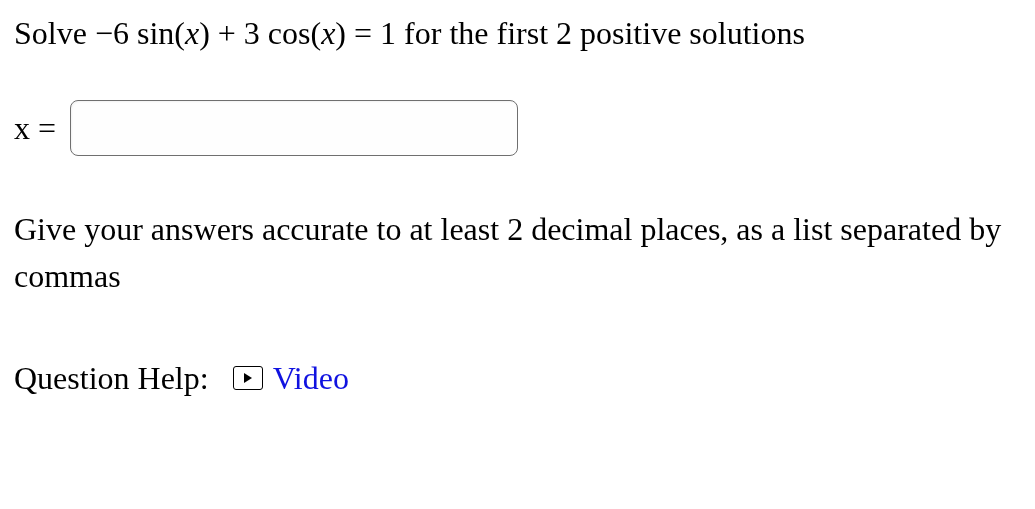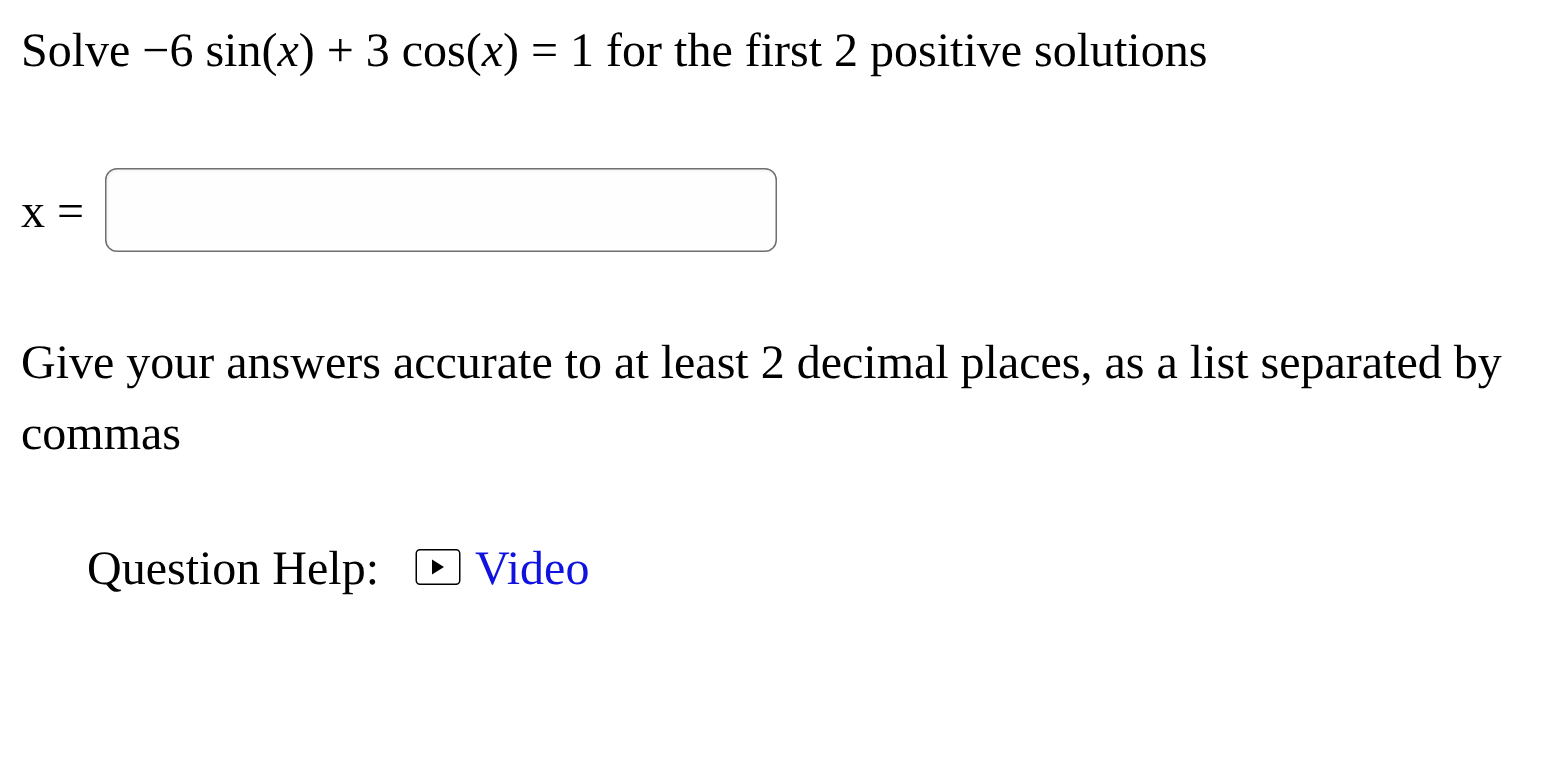--- a/index.html
+++ b/index.html
@@ -11,21 +11,21 @@
     font-family: "Times New Roman", Times, serif;
     font-size: 32px;
     color: #000000;
     overflow: hidden;
   }
   .container {
     padding: 10px 10px 10px 14px;
     line-height: 1.45;
   }
   .question-text {
-    margin-bottom: 56px;
+    margin-bottom: 44px;
   }
   .math-var {
     font-style: italic;
     font-family: "Times New Roman", serif;
   }
   .input-row {
     display: flex;
     align-items: center;
     margin-bottom: 50px;
     gap: 14px;
@@ -39,27 +39,26 @@
     border: 1.5px solid #6f6f6f;
     border-radius: 8px;
     background: #fefefe;
     box-shadow: inset 1px 1px 2px rgba(0,0,0,0.05);
     font-size: 28px;
     padding: 0 10px;
     box-sizing: border-box;
     font-family: inherit;
   }
   .instructions {
-    margin-bottom: 44px;
+    margin-bottom: 56px;
   }
   .help-row {
     display: flex;
     align-items: center;
     gap: 24px;
-    margin-left: 44px;
   }
   .video-icon {
     display: inline-flex;
     align-items: center;
     justify-content: center;
     width: 30px;
     height: 24px;
     border: 1.6px solid #000;
     border-radius: 3px;
     position: relative;

